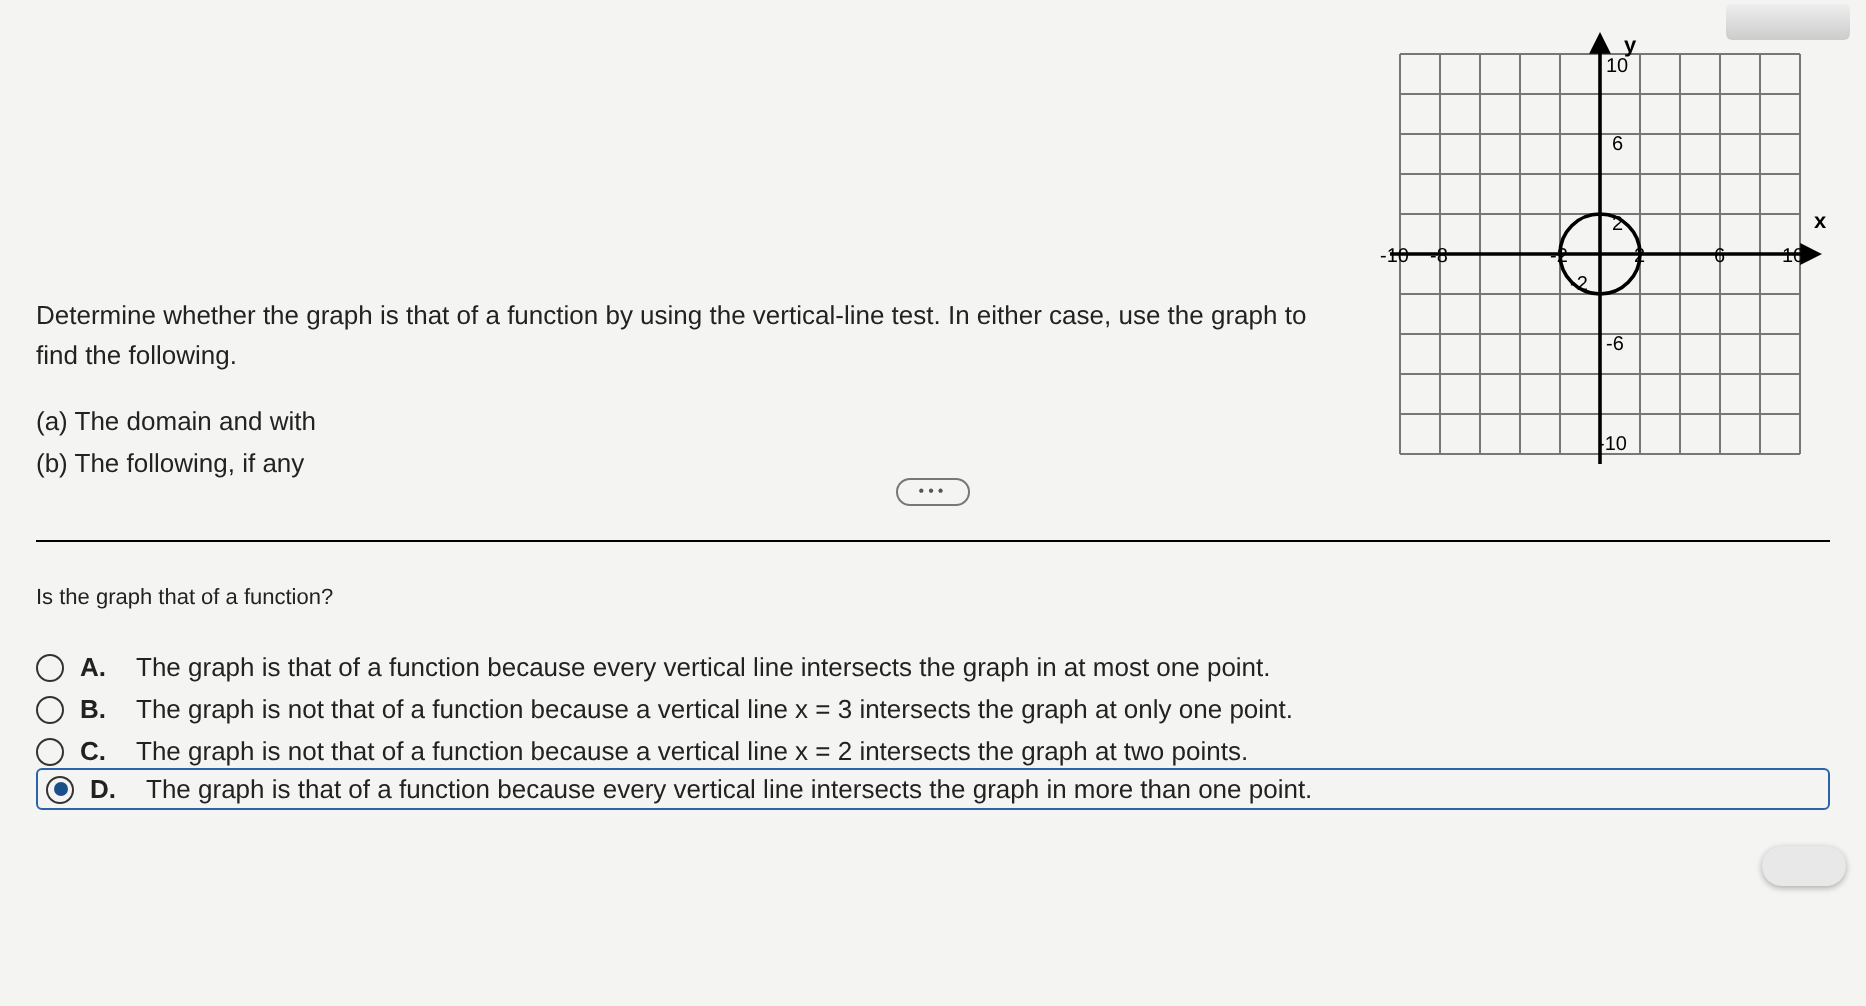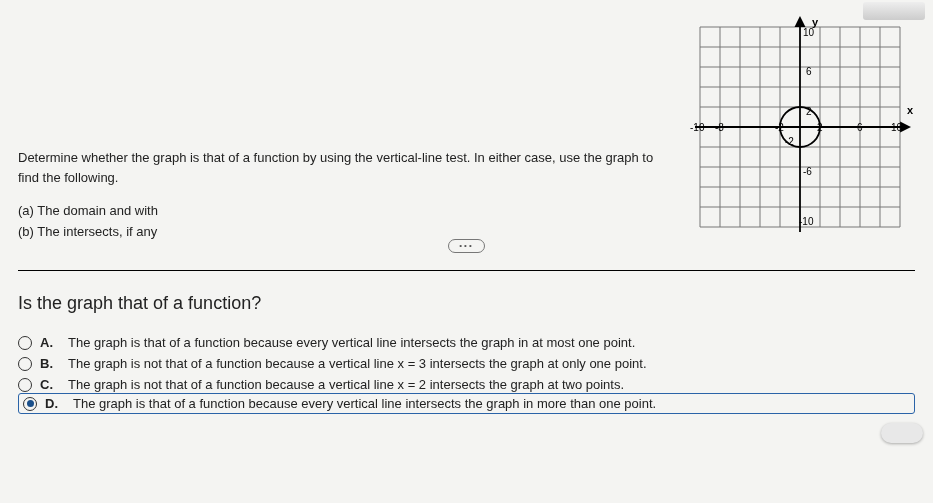--- a/index.html
+++ b/index.html
@@ -7,41 +7,41 @@
 .top{display:flex;gap:18px;align-items:flex-end}
 .left{flex:1;font-size:13px;line-height:1.5}
 .heading{margin-bottom:14px}
 .parts p{margin:1px 0}
 .graph-wrap{flex:0 0 230px;position:relative}
 svg.graph{display:block}
 .ylbl{font-size:11px;font-weight:bold}
 .hr{border:0;border-top:1px solid #000;margin:28px 0 18px 0}
 .ellipsis{display:flex;justify-content:center;margin-top:-50px;margin-bottom:40px}
 .ellipsis span{border:1px solid #777;border-radius:10px;padding:0 10px;font-size:8px;letter-spacing:2px;color:#555;line-height:12px}
-.question{font-size:18px;margin-bottom:18px}
+.question{font-size:11px;margin-bottom:18px}
 .options{font-size:13px}
 .opt{display:flex;align-items:center;gap:8px;padding:3px 0}
 .radio{width:14px;height:14px;border:1.6px solid #333;border-radius:50%;flex-shrink:0;display:flex;align-items:center;justify-content:center}
 .radio.selected::after{content:"";width:7px;height:7px;border-radius:50%;background:#1a4f8a}
 .selrect{border:1.6px solid #2a63a8;border-radius:3px;padding:2px 4px;margin:-2px 0}
 .letter{font-weight:bold;min-width:20px}
 .camera{position:absolute;top:2px;right:8px;width:62px;height:18px;background:linear-gradient(#eee,#ccc);border-radius:3px}
 .pill{position:absolute;bottom:60px;right:10px;width:42px;height:20px;background:#e8e8e8;border-radius:10px;box-shadow:0 1px 3px rgba(0,0,0,.3)}
 </style>
 </head>
 <body>
 
 <div class="camera"></div>
 
 <div class="top">
   <div class="left">
     <p class="heading">Determine whether the graph is that of a function by using the vertical-line test. In either case, use the graph to find the following.</p>
     <div class="parts">
       <p>(a) The domain and with</p>
-      <p>(b) The intersects, if any</p>
+      <p>(b) The following, if any</p>
     </div>
   </div>
 
   <div class="graph-wrap">
     <svg class="graph" width="230" height="230" viewBox="0 0 230 230">
       <g stroke="#777" stroke-width="1">
         <line x1="15" y1="15" x2="15" y2="215"></line>
           <line x1="35" y1="15" x2="35" y2="215"></line>
         <line x1="55" y1="15" x2="55" y2="215"></line>
           <line x1="75" y1="15" x2="75" y2="215"></line>

